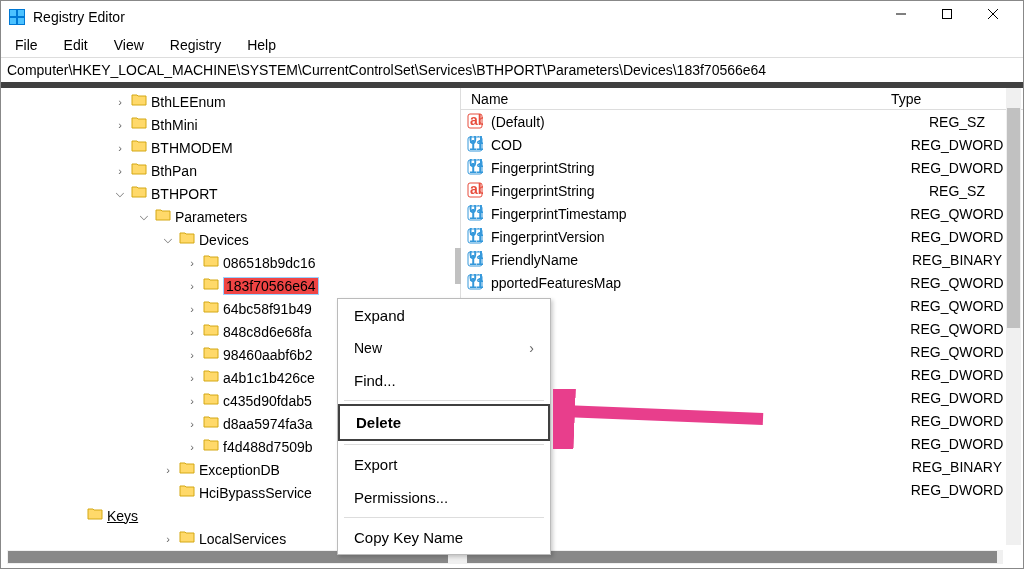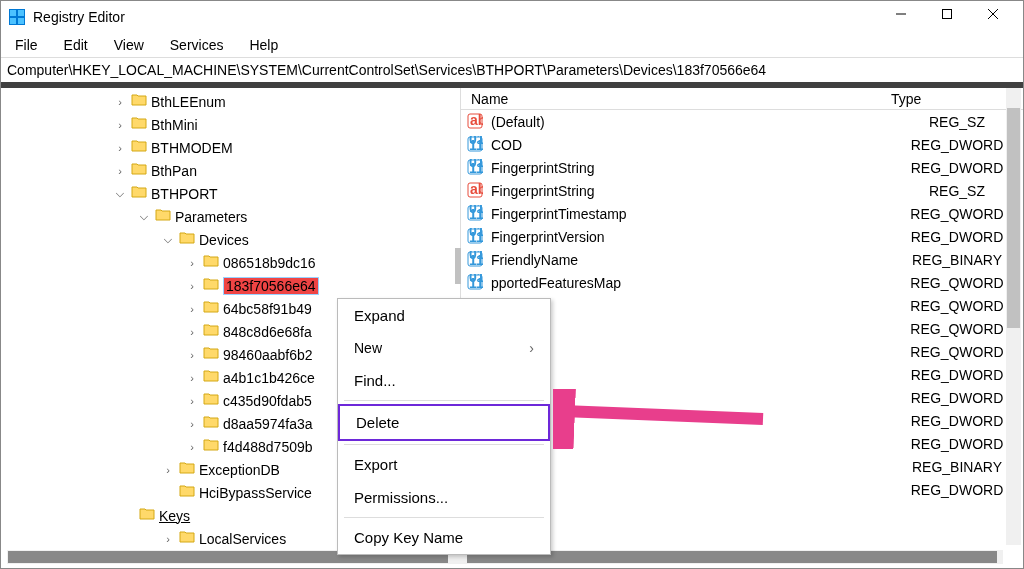--- a/index.html
+++ b/index.html
@@ -24,21 +24,21 @@
     .valhead div { padding:2px 10px; font-size:14px; color:#000; }
     .col-name { width:420px; }
     .col-type { flex:1; }
     .val-row { display:flex; align-items:center; height:23px; padding-left:6px; }
     .val-row .icon { width:18px; height:18px; margin-right:6px; }
     .val-row .vname { width:400px; font-size:14px; }
     .val-row .vtype { flex:1; font-size:14px;text-align:center; }
     .context-menu { position:absolute; left:336px; top:297px; width:214px; background:#fff; border:1px solid #bbb; box-shadow:2px 2px 4px rgba(0,0,0,0.2); z-index:100; }
     .cm-item { padding:8px 16px; font-size:15px; color:#000; display:flex; justify-content:space-between; align-items:center; }
     .cm-item.bold { font-weight:400; }
-    .cm-item.highlight { border:2px solid #6d28d9; }
+    .cm-item.highlight { border:2px solid #404040;font-weight:bold; }
     .cm-sep { height:1px; background:#ddd; margin:3px 6px; }
     .cm-sub { color:#666; font-size:14px; }
     .arrow-annotation { position:absolute; left:552px; top:388px; z-index:101; }
     .vscroll { position:absolute; right:2px; top:0; width:15px; height:100%; background:#f0f0f0; }
     .vscroll-thumb { position:absolute; width:13px; left:1px; background:#c1c1c1; }
     .divider-handle { position:absolute; left:454px; top:160px; width:6px; height:36px; background:#c1c1c1; z-index:5; }
     .bottom-scroll { position:absolute; bottom:4px; left:6px; right:20px; height:14px; background:#f0f0f0; }
     .bottom-scroll-thumb { position:absolute; background:#888; height:12px; top:1px; }
   </style>
 </head>
@@ -70,21 +70,21 @@
           <line x1="10" y1="0" x2="0" y2="10" stroke="#000"></line>
         </svg>
       </div>
   </div>
 </div>
 
 <div class="menubar">
   <span>File</span>
   <span>Edit</span>
   <span>View</span>
-  <span>Services</span>
+  <span>Registry</span>
   <span>Help</span>
 </div>
 
 <div class="addressbar">Computer\HKEY_LOCAL_MACHINE\SYSTEM\CurrentControlSet\Services\BTHPORT\Parameters\Devices\183f70566e64</div>
 
 <div class="main">
   <div class="tree-pane">
     <div class="tree" id="tree">
         <div class="tree-row" style="padding-left: 112px;">
           <span class="expander">›</span>
@@ -205,21 +205,21 @@
             </svg></span>
           <span class="tree-label">ExceptionDB</span>
         </div>
         <div class="tree-row" style="padding-left: 160px;">
           <span class="expander"></span>
           <span class="folder-icon"><svg width="16" height="14">
               <path d="M1 2h5l1 1h8v9H1z" fill="#ffd96a" stroke="#d4a814"></path>
             </svg></span>
           <span class="tree-label">HciBypassService</span>
         </div>
-        <div class="tree-row" style="padding-left: 120px; text-decoration: underline;">
+        <div class="tree-row" style="padding-left: 68px; text-decoration: underline;">
           <span class="expander"></span>
           <span class="folder-icon"><svg width="16" height="14">
               <path d="M1 2h5l1 1h8v9H1z" fill="#ffd96a" stroke="#d4a814"></path>
             </svg></span>
           <span class="tree-label">Keys</span>
         </div>
         <div class="tree-row" style="padding-left: 160px;">
           <span class="expander">›</span>
           <span class="folder-icon"><svg width="16" height="14">
               <path d="M1 2h5l1 1h8v9H1z" fill="#ffd96a" stroke="#d4a814"></path>

